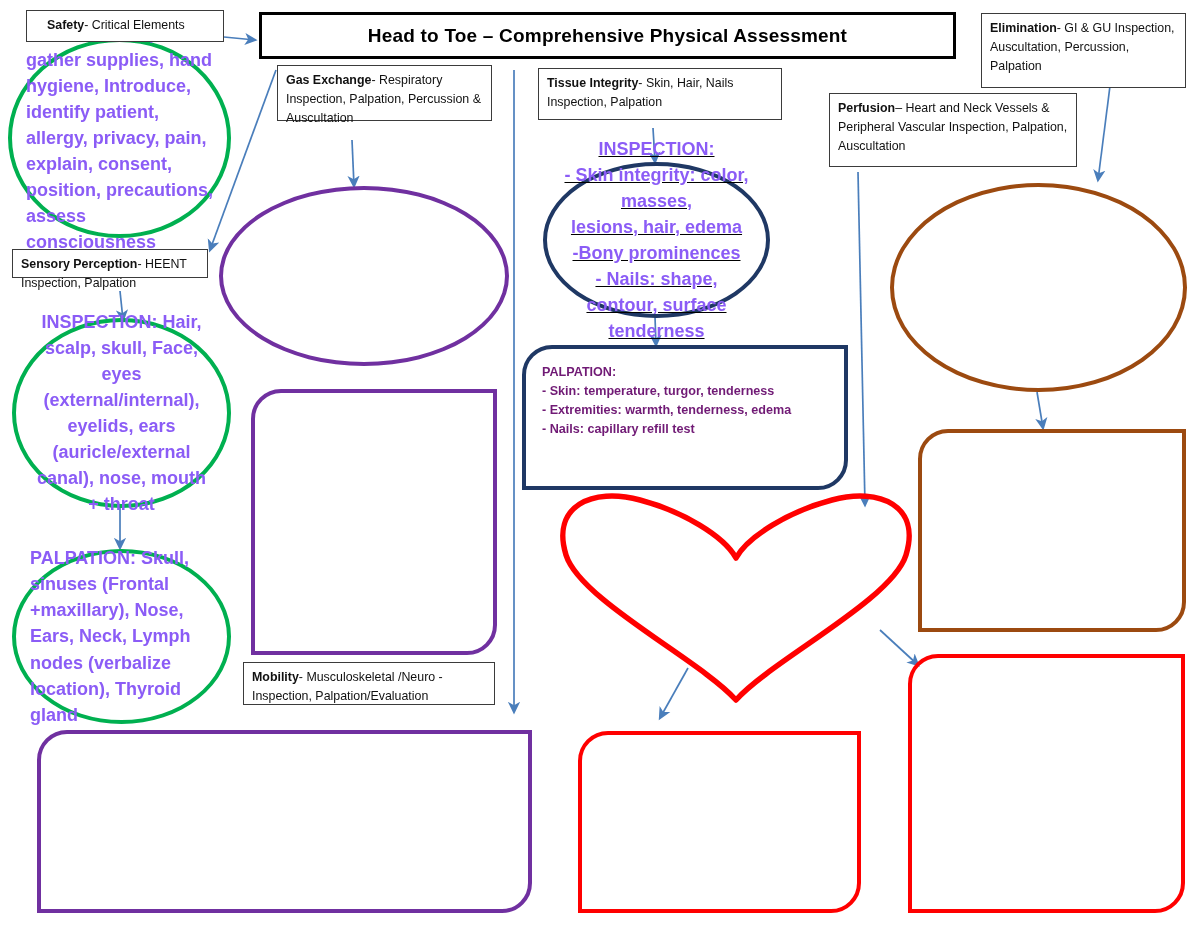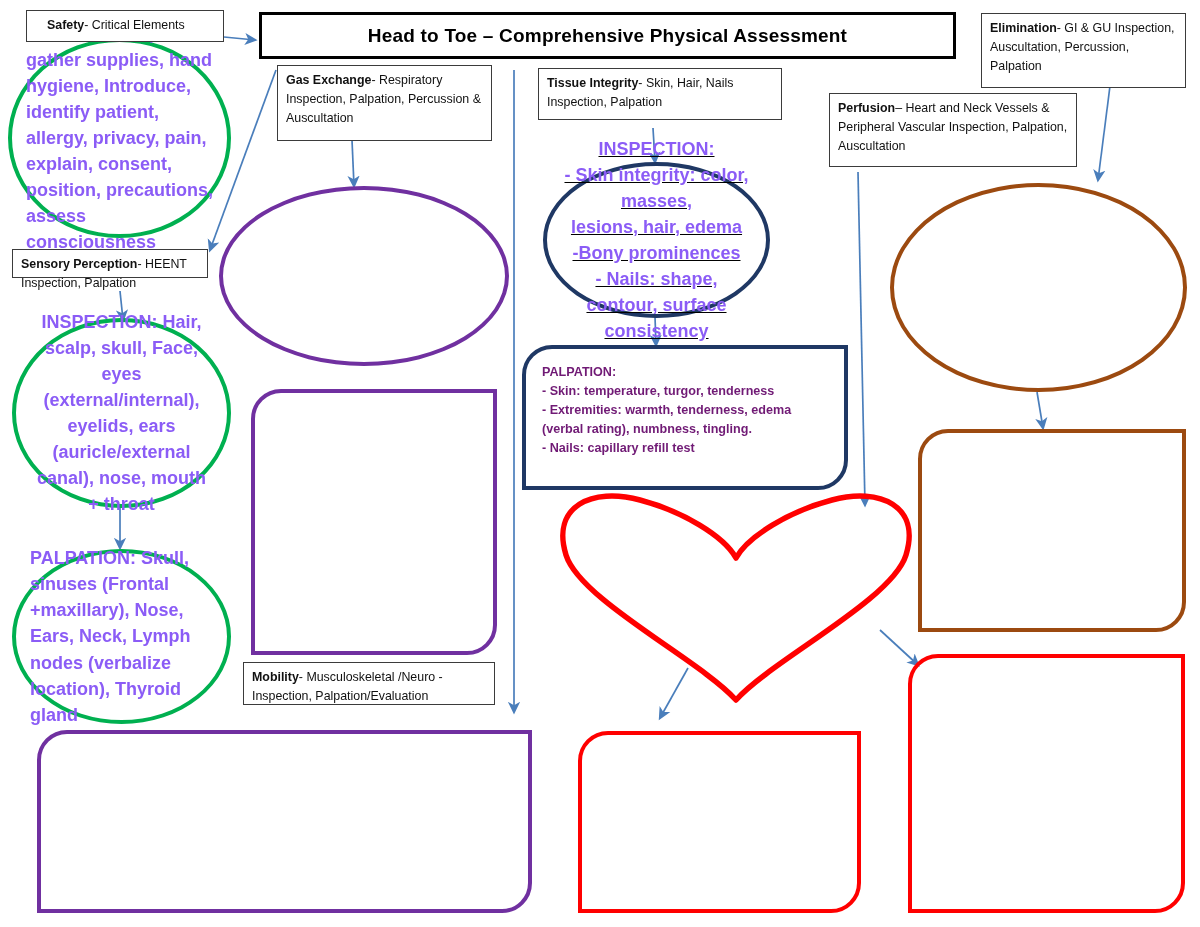--- a/index.html
+++ b/index.html
@@ -125,21 +125,21 @@
   </div>
 
   <div class="lbl-box" style="left:26px;top:10px;width:198px;height:32px;padding-left:20px;">
     <b>Safety</b><span>- Critical Elements</span>
   </div>
 
   <div class="lbl-box" style="left:12px;top:249px;width:196px;height:29px;">
     <b>Sensory Perception</b><span>- HEENT Inspection, Palpation</span>
   </div>
 
-  <div class="lbl-box" style="left:277px;top:65px;width:215px;height:76px;">
+  <div class="lbl-box" style="left:277px;top:65px;width:215px;height:56px;">
     <b>Gas Exchange</b><span>- Respiratory Inspection, Palpation, Percussion &amp; Auscultation</span>
   </div>
 
   <div class="lbl-box" style="left:243px;top:662px;width:252px;height:43px;">
     <b>Mobility</b><span>- Musculoskeletal /Neuro - Inspection, Palpation/Evaluation</span>
   </div>
 
   <div class="lbl-box" style="left:538px;top:68px;width:244px;height:52px;">
     <b>Tissue Integrity</b><span>- Skin, Hair, Nails Inspection, Palpation</span>
   </div>
@@ -176,30 +176,29 @@
     <span class="rtext"></span>
   </div>
 
   <div class="ellipse" style="left:543px;top:162px;width:227px;height:156px;border:4px solid #1F3864;text-decoration:underline;">
     <div class="etext">
       <div>INSPECTION:</div>
       <div>- Skin integrity: color, masses,</div>
       <div>lesions, hair, edema</div>
       <div>-Bony prominences</div>
       <div>- Nails: shape, contour, surface</div>
-      <div>consistency</div>
+      <div>tenderness</div>
     </div>
   </div>
 
   <div class="rrect r-tlbr" style="left:522px;top:345px;width:326px;height:145px;border:4px solid #1F3864;">
     <span class="rtext">
       <div>PALPATION:</div>
       <div>- Skin: temperature, turgor, tenderness</div>
       <div>- Extremities: warmth, tenderness, edema</div>
-      <div>(verbal rating), numbness, tingling.</div>
       <div>- Nails: capillary refill test</div>
     </span>
   </div>
 
   <div class="rrect r-tlbr" style="left:578px;top:731px;width:283px;height:182px;border:4px solid #FF0000;">
     <span class="rtext"></span>
   </div>
 
   <div class="rrect r-tlbr" style="left:908px;top:654px;width:277px;height:259px;border:4px solid #FF0000;">
     <span class="rtext"></span>

